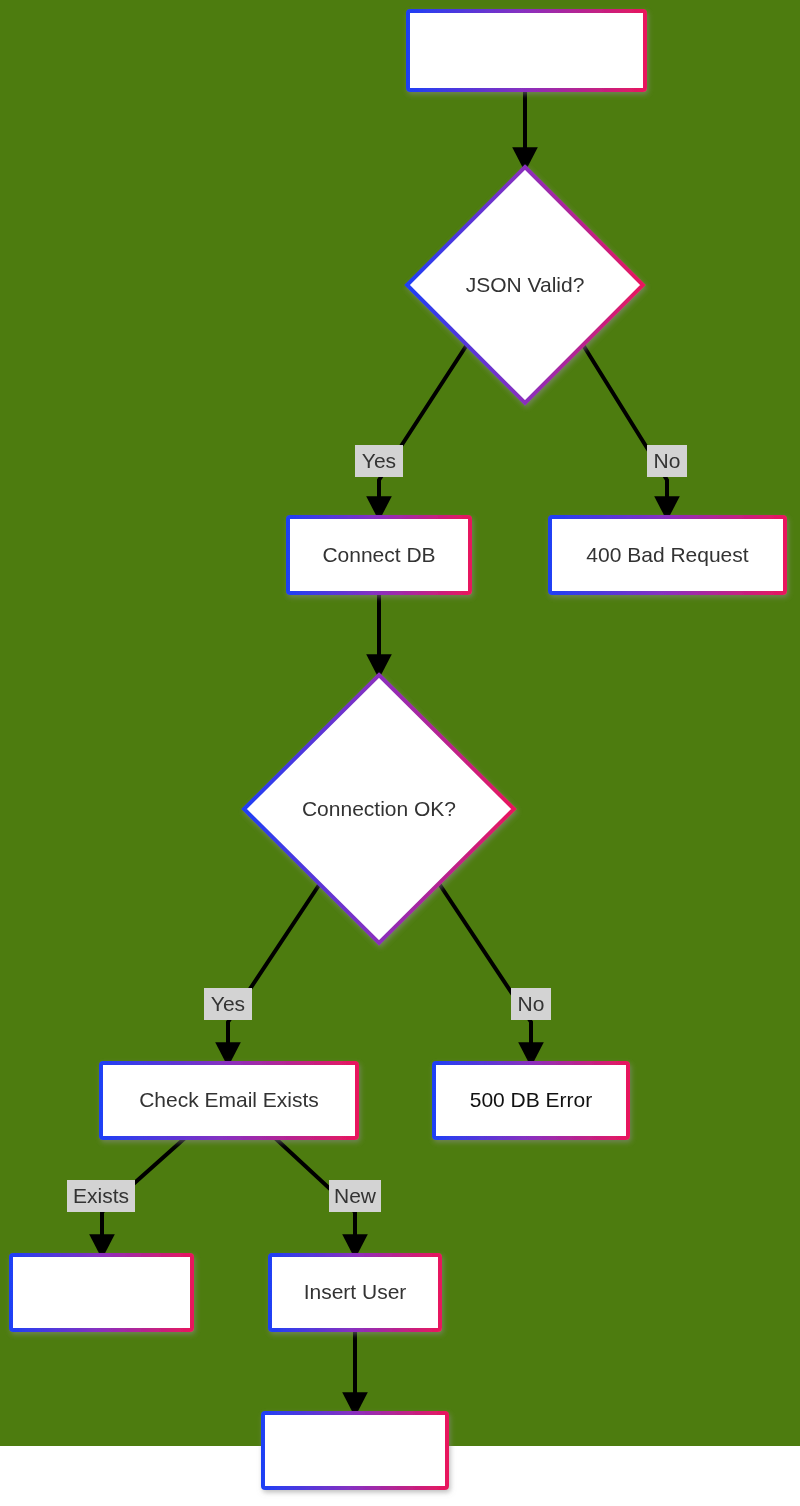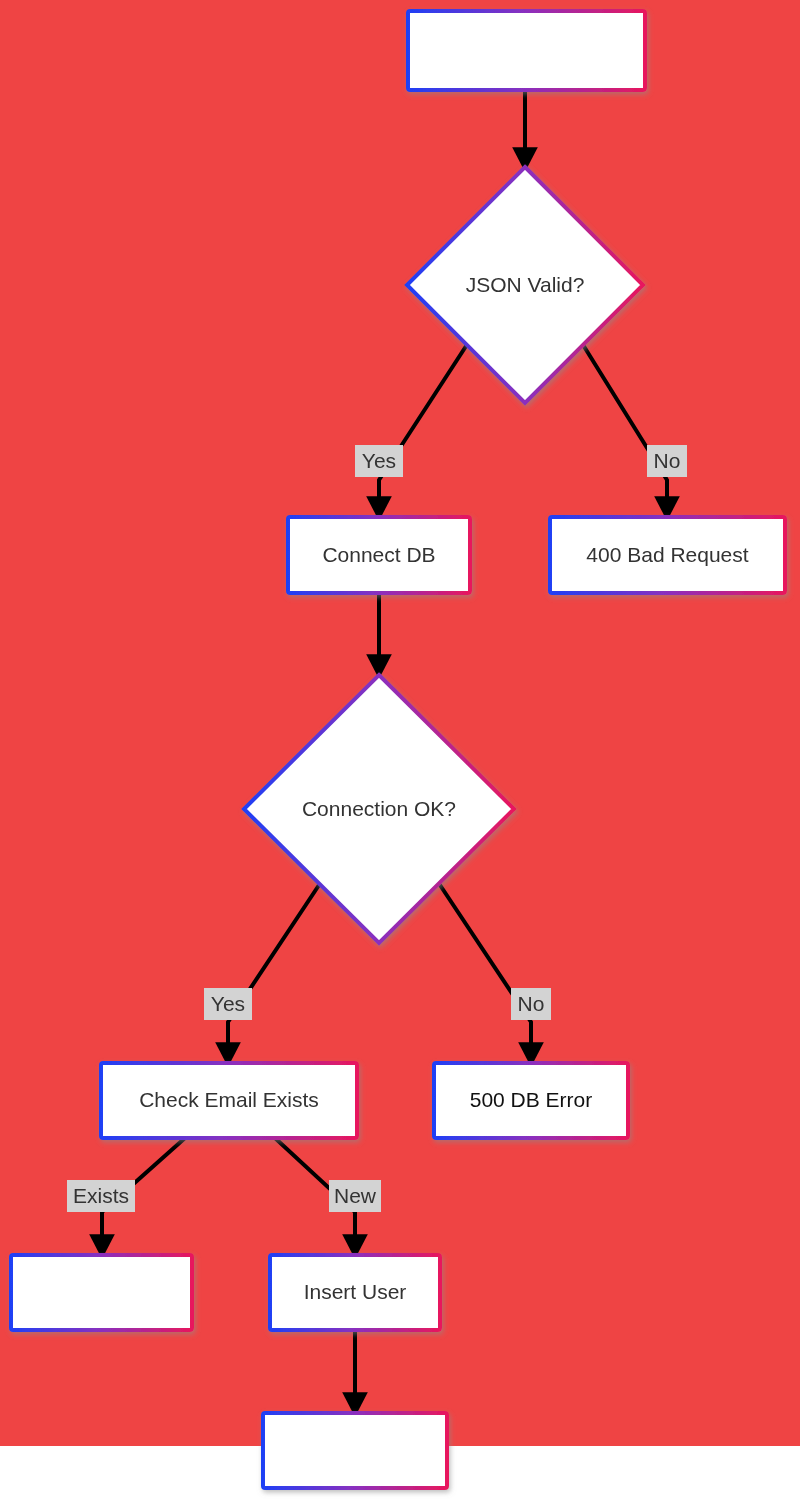--- a/index.html
+++ b/index.html
@@ -10,21 +10,21 @@
   body {
     width: 800px;
     height: 1506px;
     font-family: "Liberation Sans", sans-serif;
     overflow: hidden;
   }
   #flowchart-root {
     position: relative;
     width: 800px;
     height: 1446px;
-    background: #ef4444;
+    background: #4d7c0f;
   }
   svg#diagram {
     display: block;
     width: 800px;
     height: 1506px;
   }
   .node-shape {
     fill: #ffffff;
     stroke-width: 4;
   }

